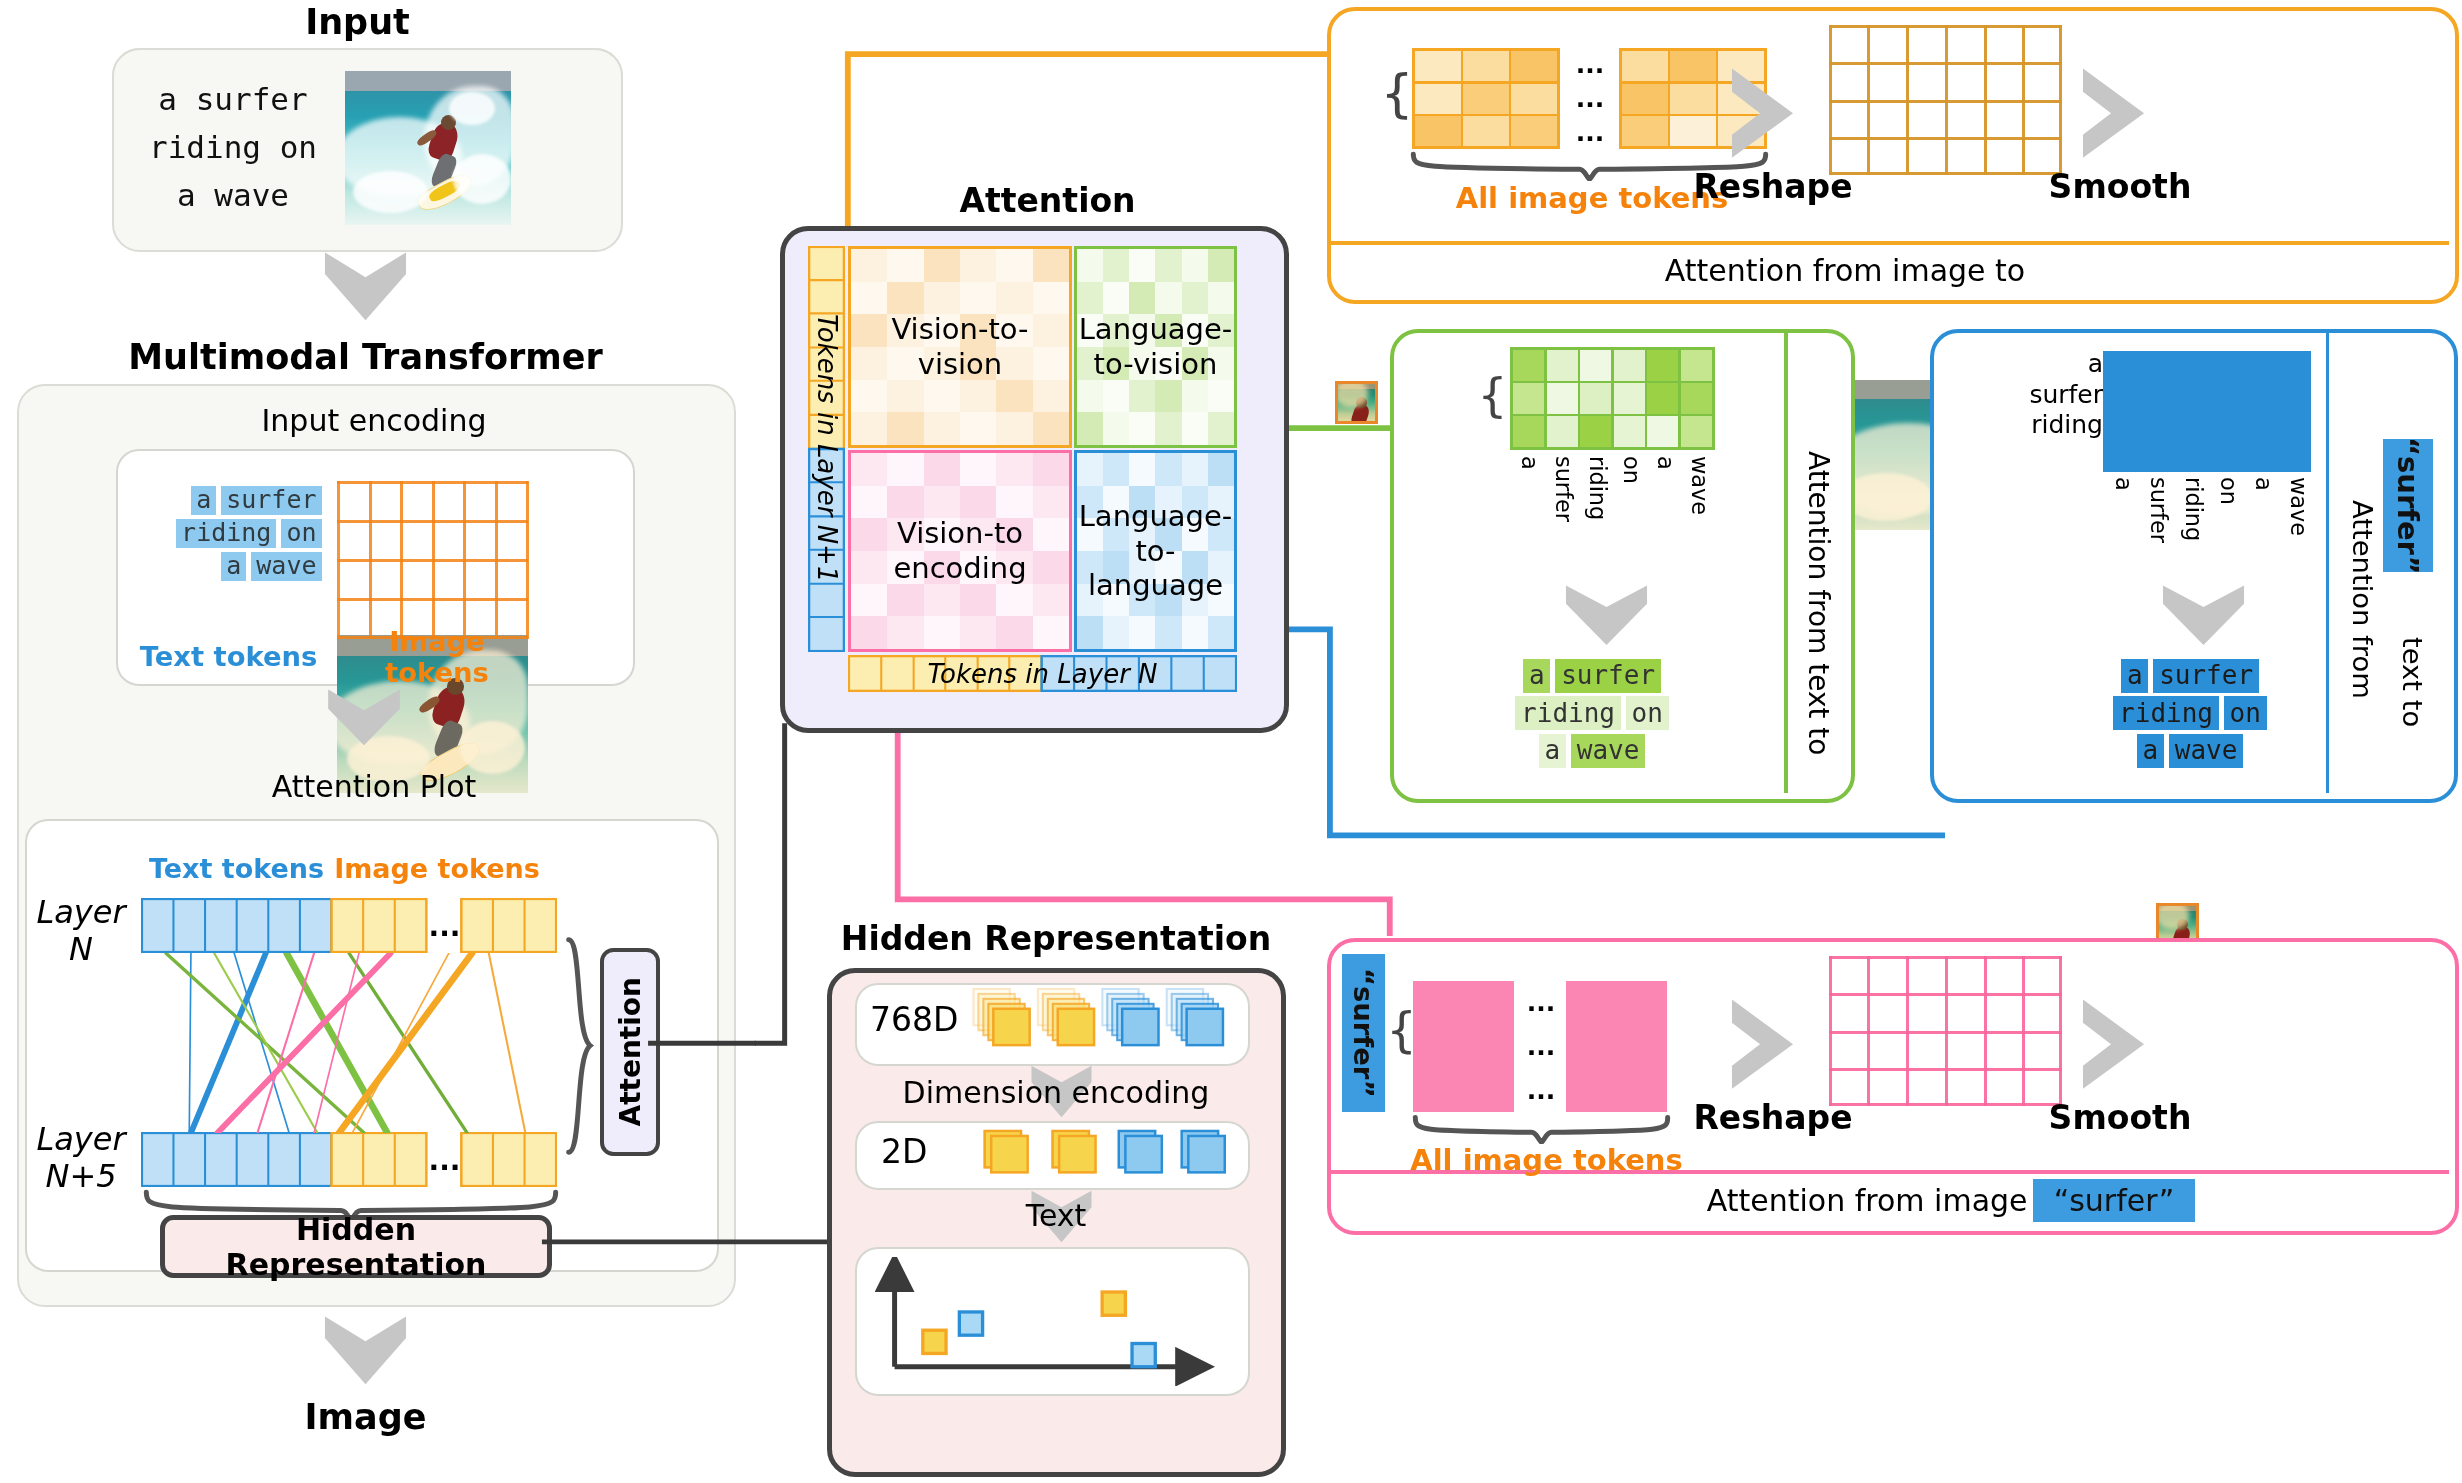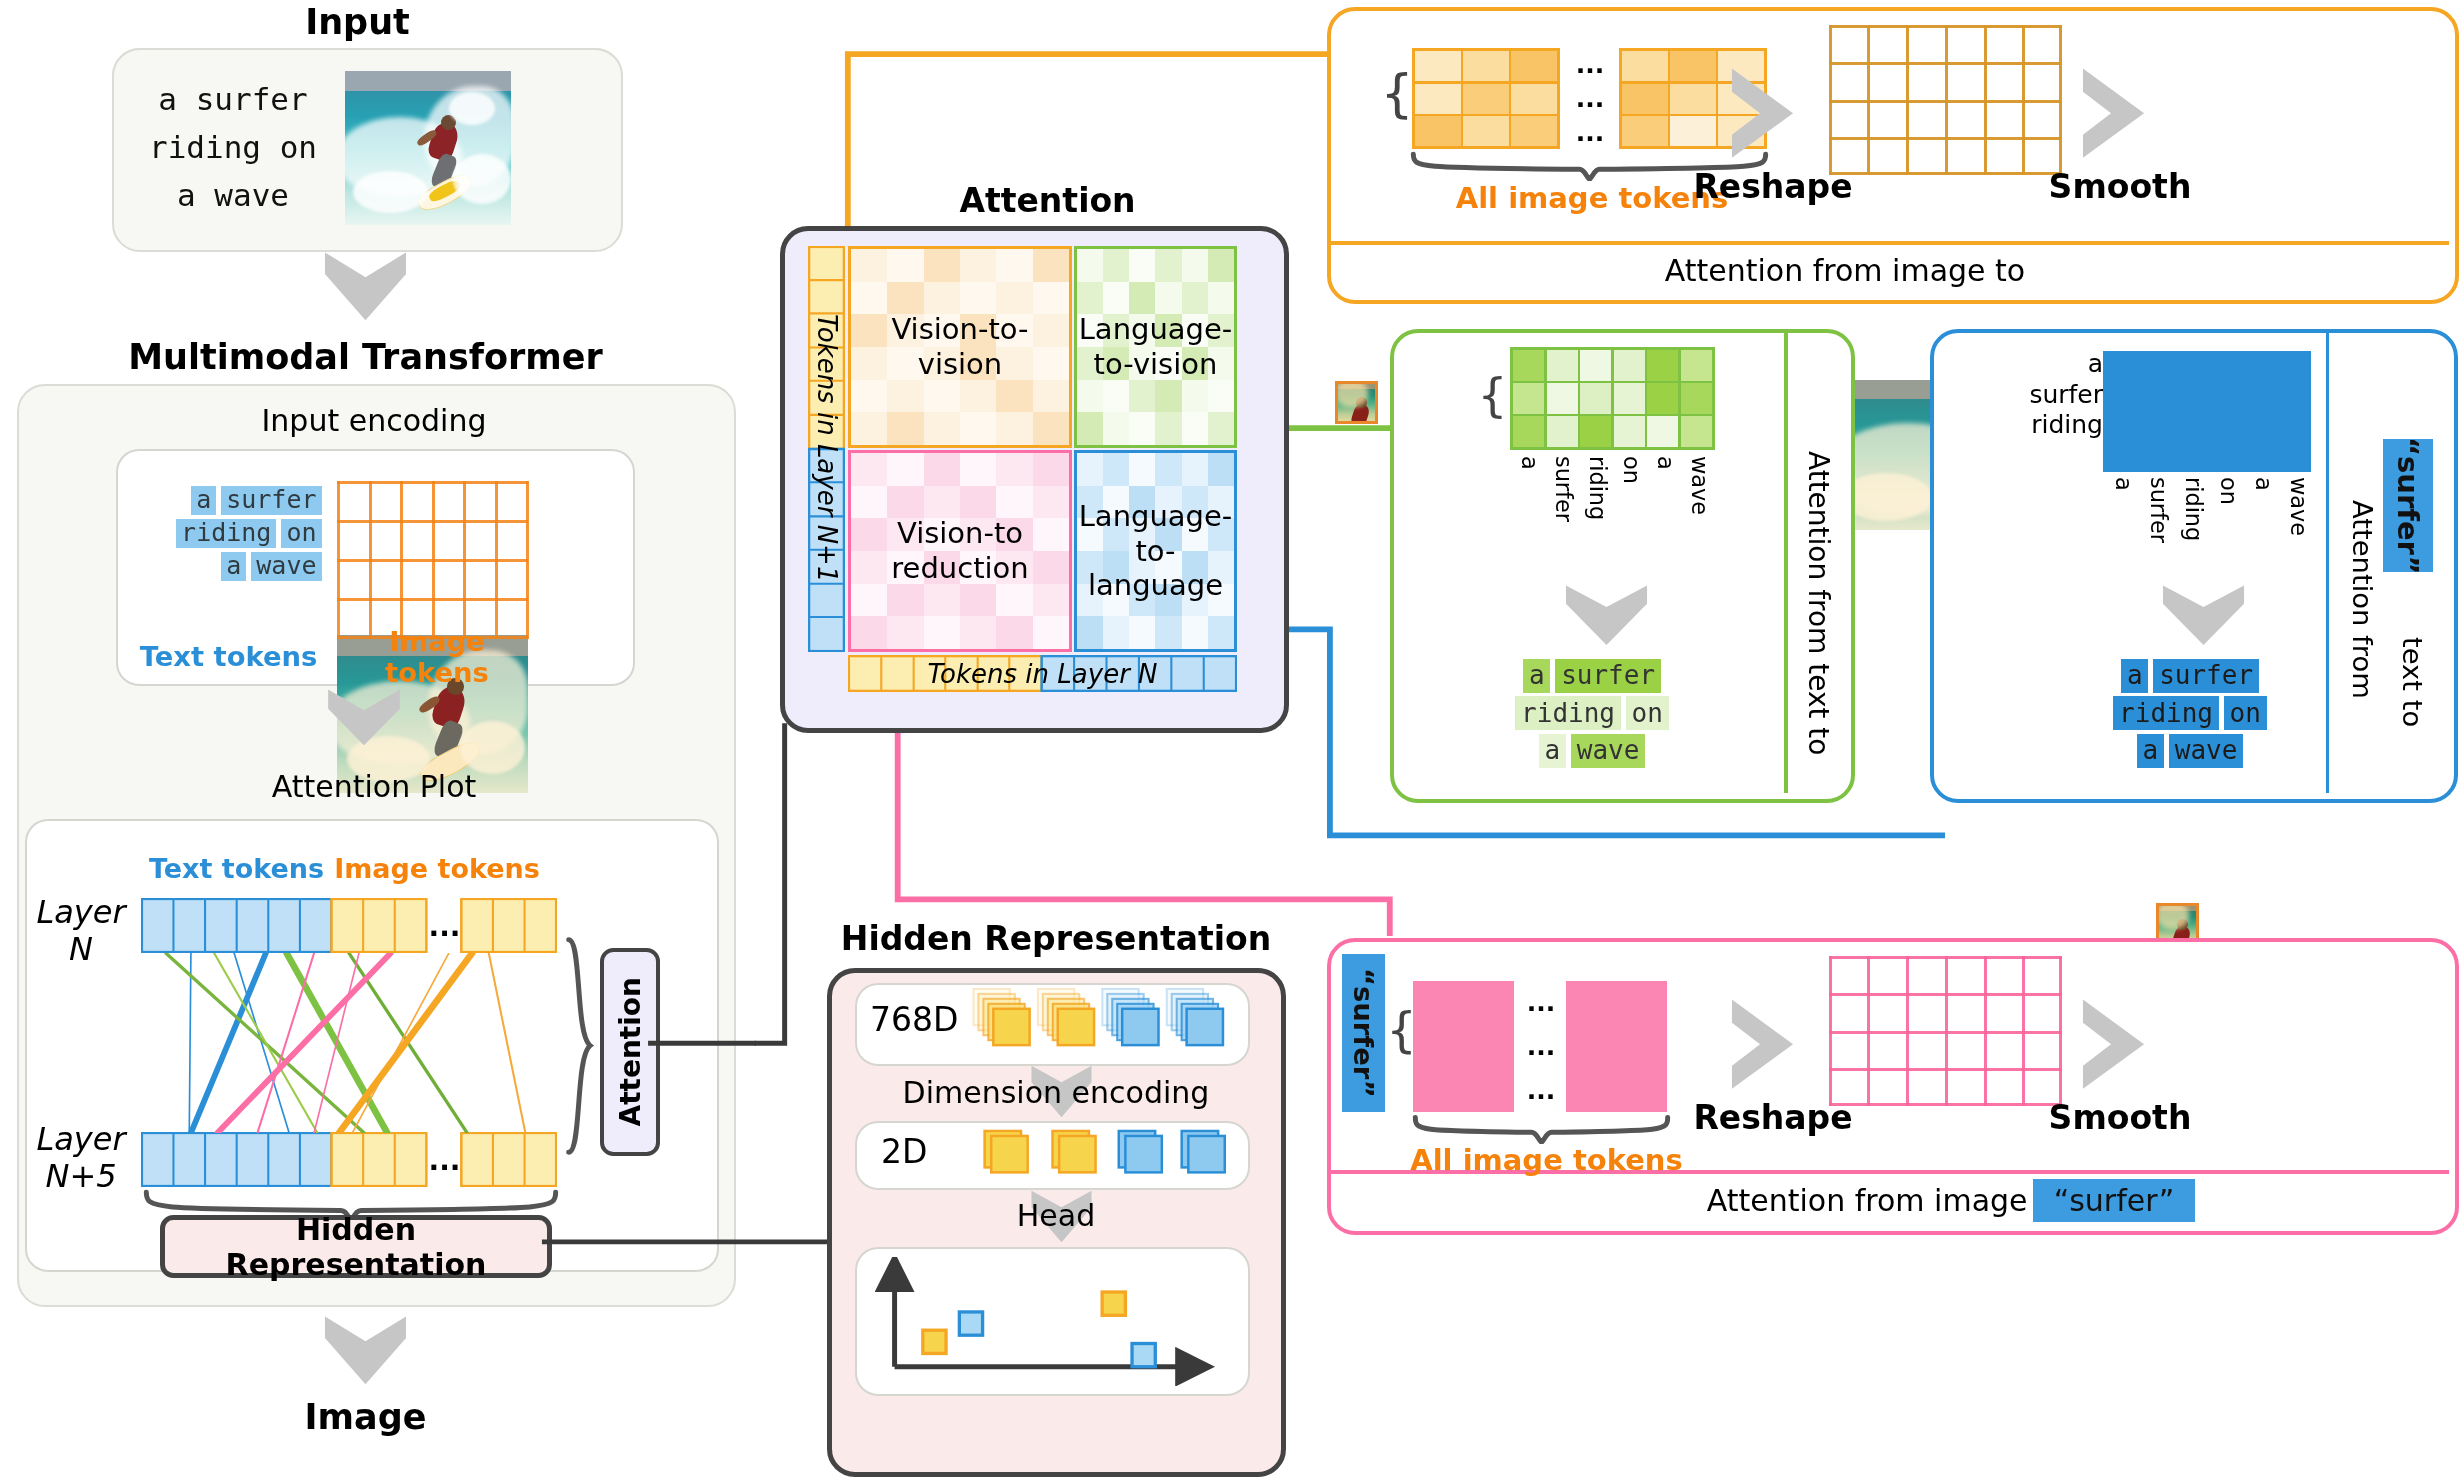--- a/index.html
+++ b/index.html
@@ -395,21 +395,21 @@
       <div class="gcell" style="background:#fef6fa"></div>
       <div class="gcell" style="background:#fde8f1"></div>
     <div class="gcell" style="background:#fcd9e8"></div>
       <div class="gcell" style="background:#fde8f1"></div>
       <div class="gcell" style="background:#fef6fa"></div>
       <div class="gcell" style="background:#fde8f1"></div>
       <div class="gcell" style="background:#fcd9e8"></div>
       <div class="gcell" style="background:#fef6fa"></div>
   </div>
   <div class="ctr" style="position:absolute;inset:0;font-size:29px;line-height:1.2;padding:0 6.7px;">
-    <span>Vision-to reduction</span>
+    <span>Vision-to encoding</span>
   </div>
 </div>
 
 <div class="abs" style="left:1074px;top:450px;width:163px;height:202px;border:3.3px solid #2B8FD8;box-sizing:border-box;overflow:hidden;">
   <div class="grid" style="position:absolute;inset:0;grid-template-columns:repeat(6,1fr);grid-template-rows:repeat(6,1fr);">
     <div class="gcell" style="background:#e6f3fc"></div>
       <div class="gcell" style="background:#cfe8f9"></div>
       <div class="gcell" style="background:#f4fafe"></div>
       <div class="gcell" style="background:#cfe8f9"></div>
       <div class="gcell" style="background:#e6f3fc"></div>
@@ -521,21 +521,21 @@
     <rect x="166" y="6" width="44" height="44" fill="#8ec9ef" stroke="#2B8FD8" stroke-width="3"></rect>
     <rect x="174" y="12" width="44" height="44" fill="#8ec9ef" stroke="#2B8FD8" stroke-width="3"></rect>
     <rect x="242" y="6" width="44" height="44" fill="#8ec9ef" stroke="#2B8FD8" stroke-width="3"></rect>
     <rect x="250" y="12" width="44" height="44" fill="#8ec9ef" stroke="#2B8FD8" stroke-width="3"></rect>
   </g>
 </svg>
 
 <svg class="abs" style="left:1028px;top:1189px;width:67px;height:55px;" viewBox="0 0 80 66">
   <polygon class="chev" points="4,2 40,22 76,2 76,22 40,64 4,22"></polygon>
 </svg>
-<div class="abs ctr" style="left:848px;top:1194px;width:416px;height:42px;font-size:30px;">Head</div>
+<div class="abs ctr" style="left:848px;top:1194px;width:416px;height:42px;font-size:30px;">Text</div>
 
 <div class="abs panel-white" style="left:855px;top:1247px;width:391px;height:145px;"></div>
 <svg class="abs" style="left:873px;top:1257px;width:357px;height:129px;" viewBox="0 0 430 155">
   <defs>
     <marker id="ah" markerWidth="8" markerHeight="8" refX="4" refY="4" orient="auto">
       <polygon points="0,0 8,4 0,8" fill="#3a3a3a"></polygon>
     </marker>
   </defs>
   <line x1="26" y1="132" x2="26" y2="18" stroke="#3a3a3a" stroke-width="6" marker-end="url(#ah)"></line>
   <line x1="26" y1="132" x2="388" y2="132" stroke="#3a3a3a" stroke-width="6" marker-end="url(#ah)"></line>

